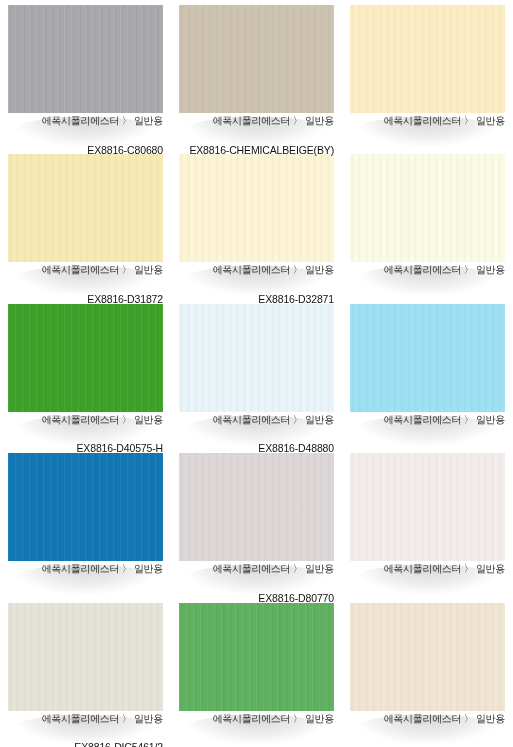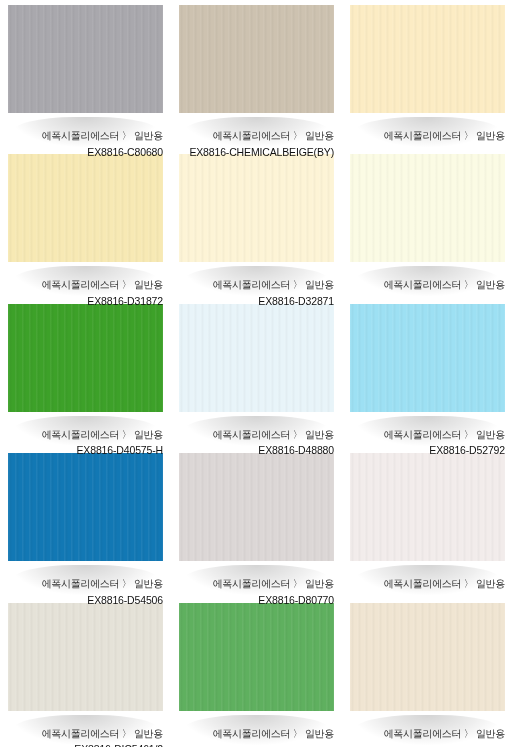--- a/index.html
+++ b/index.html
@@ -67,37 +67,37 @@
         rgba(0,0,0,0.028) 2px,
         rgba(0,0,0,0.028) 3px,
         rgba(255,255,255,0.0) 4px,
         rgba(255,255,255,0.0) 7px);
   }
 
   .swatch-meta {
     position: relative;
     z-index: 2;
     text-align: right;
-    padding: 17px 8px 0 6px;
+    padding: 2px 8px 0 6px;
     line-height: 1.25;
   }
 
   .swatch-breadcrumb {
     font-size: 10px;
     color: #2b2b2b;
     white-space: nowrap;
     letter-spacing: -0.3px;
   }
 
   .swatch-code {
     font-size: 10.5px;
     color: #121212;
     white-space: nowrap;
     letter-spacing: -0.15px;
-    margin-top: 3px;
+    margin-top: 16px;
   }
 </style>
 </head>
 <body>
 
 <div id="swatch-grid">
     <div class="swatch-card">
       <div class="swatch-color-wrap">
         <div class="swatch-color" style="background-color: rgb(169, 168, 173);"></div>
       </div>
@@ -166,30 +166,28 @@
         <div class="swatch-breadcrumb">에폭시폴리에스터 〉 일반용</div>
         <div class="swatch-code">EX8816-D48880</div>
       </div>
     </div>
     <div class="swatch-card">
       <div class="swatch-color-wrap">
         <div class="swatch-color" style="background-color: rgb(157, 224, 243);"></div>
       </div>
       <div class="swatch-meta">
         <div class="swatch-breadcrumb">에폭시폴리에스터 〉 일반용</div>
-        <div class="swatch-code">EX8816-D52792</div>
       </div>
     </div>
     <div class="swatch-card">
       <div class="swatch-color-wrap">
         <div class="swatch-color" style="background-color: rgb(18, 120, 180);"></div>
       </div>
       <div class="swatch-meta">
         <div class="swatch-breadcrumb">에폭시폴리에스터 〉 일반용</div>
-        <div class="swatch-code">EX8816-D54506</div>
       </div>
     </div>
     <div class="swatch-card">
       <div class="swatch-color-wrap">
         <div class="swatch-color" style="background-color: rgb(220, 215, 214);"></div>
       </div>
       <div class="swatch-meta">
         <div class="swatch-breadcrumb">에폭시폴리에스터 〉 일반용</div>
         <div class="swatch-code">EX8816-D80770</div>
       </div>

